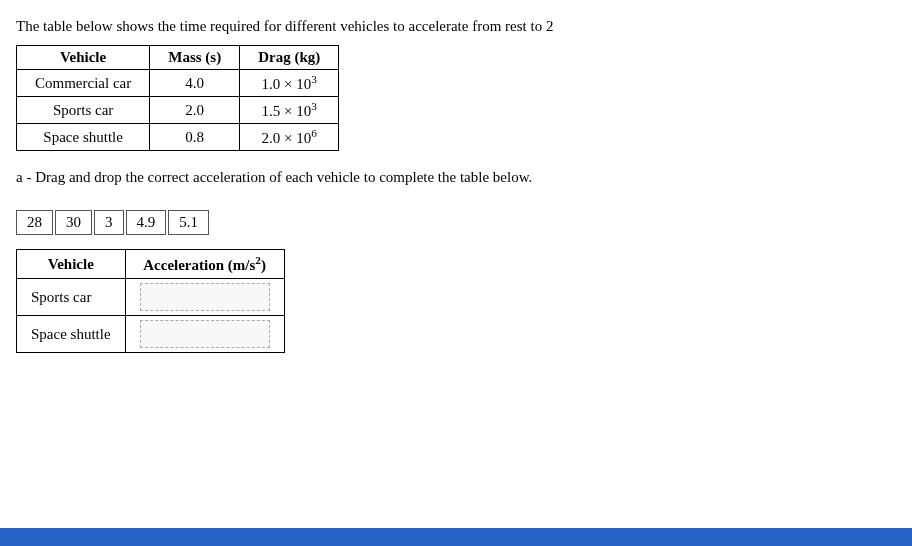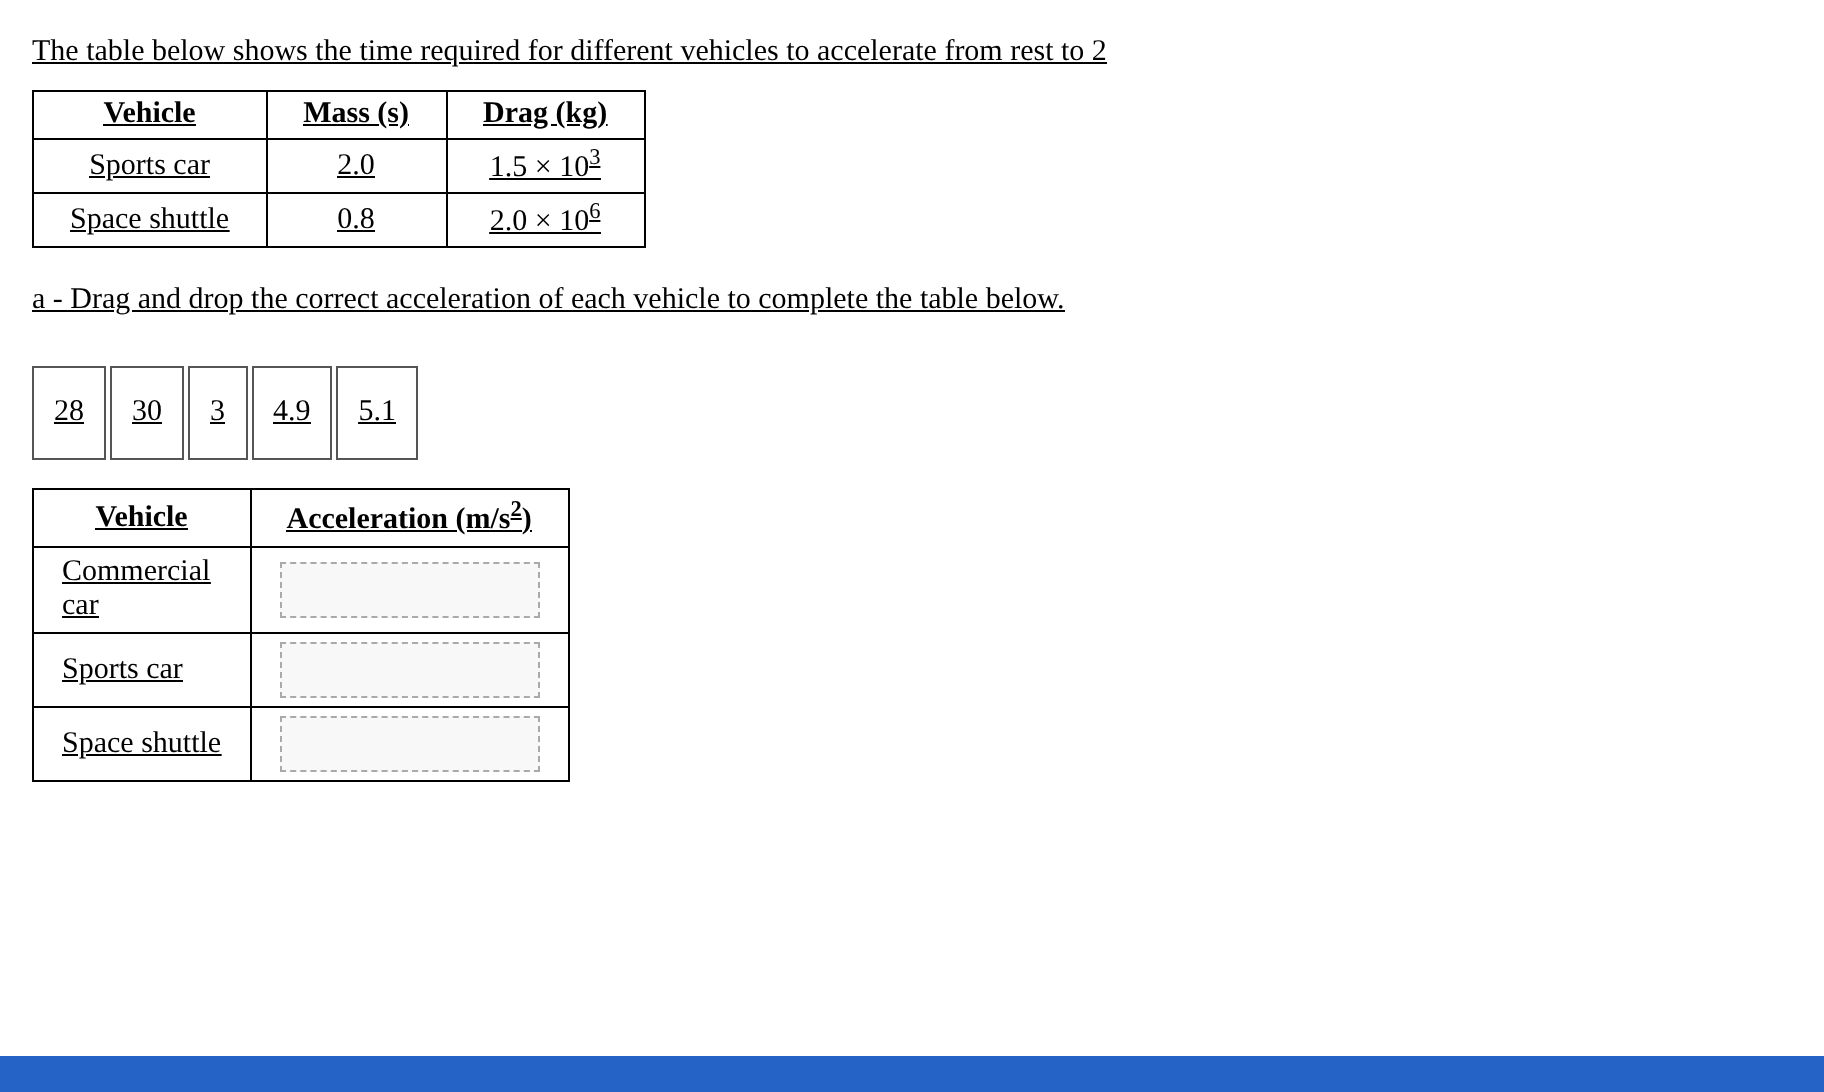--- a/index.html
+++ b/index.html
@@ -1,15 +1,15 @@
 <!DOCTYPE html>
 <html><head>
   <meta charset="utf-8">
   <style>
-    * { box-sizing: border-box; margin: 0; padding: 0; text-decoration: underline; }
+    * { box-sizing: border-box; margin: 0; padding: 0; }
 
     body {
       background: #fff;
       font-family: 'Times New Roman', Times, serif;
       font-size: 15px;
       color: #000;
       padding: 16px;
       width: 912px;
       min-height: 546px;
     }
@@ -47,21 +47,21 @@
     }
 
     
     .drag-tokens {
       display: flex;
       gap: 0;
       margin-bottom: 14px;
     }
     .drag-token {
       border: 1px solid #555;
-      padding: 14px 10px;
+      padding: 3px 10px;
       font-size: 15px;
       background: #fff;
       cursor: grab;
       margin-right: 2px;
     }
 
     
     .bottom-table {
       border-collapse: collapse;
     }
@@ -114,20 +114,25 @@
 <table class="top-table">
   <thead>
     <tr>
       <th>Vehicle</th>
       <th>Mass (s)</th>
       <th>Drag (kg)</th>
     </tr>
   </thead>
   <tbody>
     <tr>
+      <td>Commercial car</td>
+      <td>4.0</td>
+      <td>1.0 × 10<sup>3</sup></td>
+    </tr>
+    <tr>
       <td>Sports car</td>
       <td>2.0</td>
       <td>1.5 × 10<sup>3</sup></td>
     </tr>
     <tr>
       <td>Space shuttle</td>
       <td>0.8</td>
       <td>2.0 × 10<sup>6</sup></td>
     </tr>
   </tbody>
@@ -148,26 +153,20 @@
 
 <table class="bottom-table">
   <thead>
     <tr>
       <th>Vehicle</th>
       <th>Acceleration (m/s<sup>2</sup>)</th>
     </tr>
   </thead>
   <tbody>
     <tr>
-      <td>Commercial<br>car</td>
-      <td>
-        <div class="drop-zone"></div>
-      </td>
-    </tr>
-    <tr>
       <td>Sports car</td>
       <td>
         <div class="drop-zone"></div>
       </td>
     </tr>
     <tr>
       <td>Space shuttle</td>
       <td>
         <div class="drop-zone"></div>
       </td>

